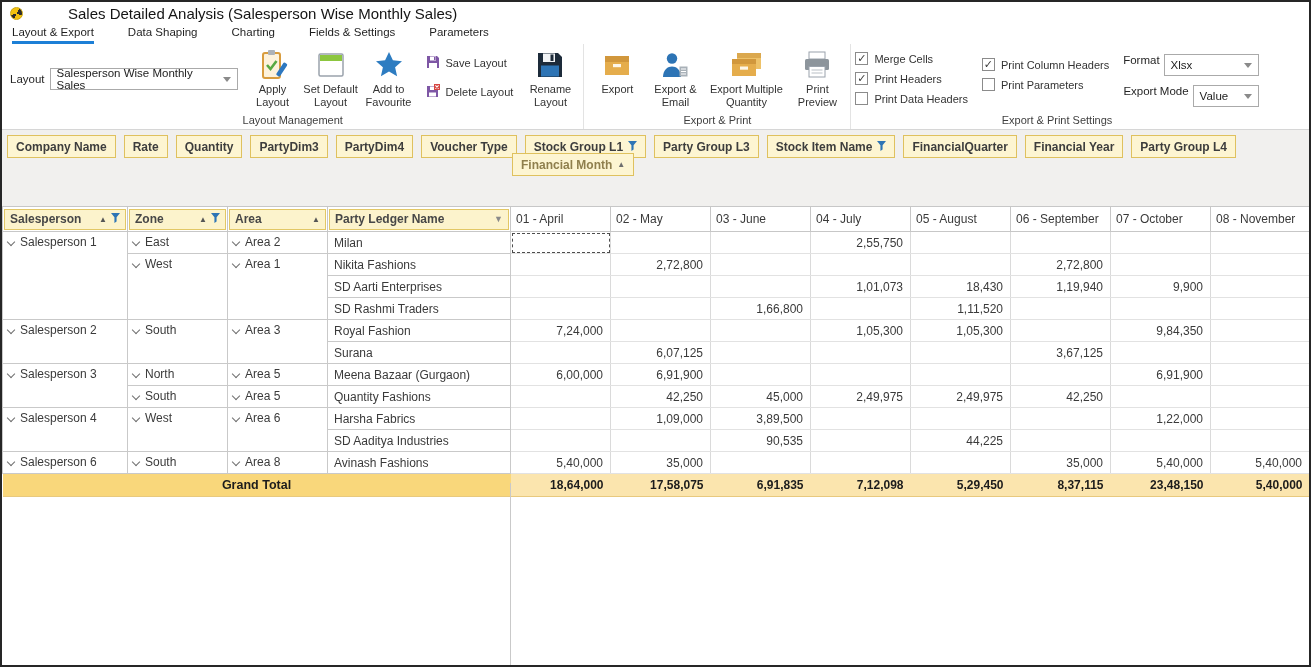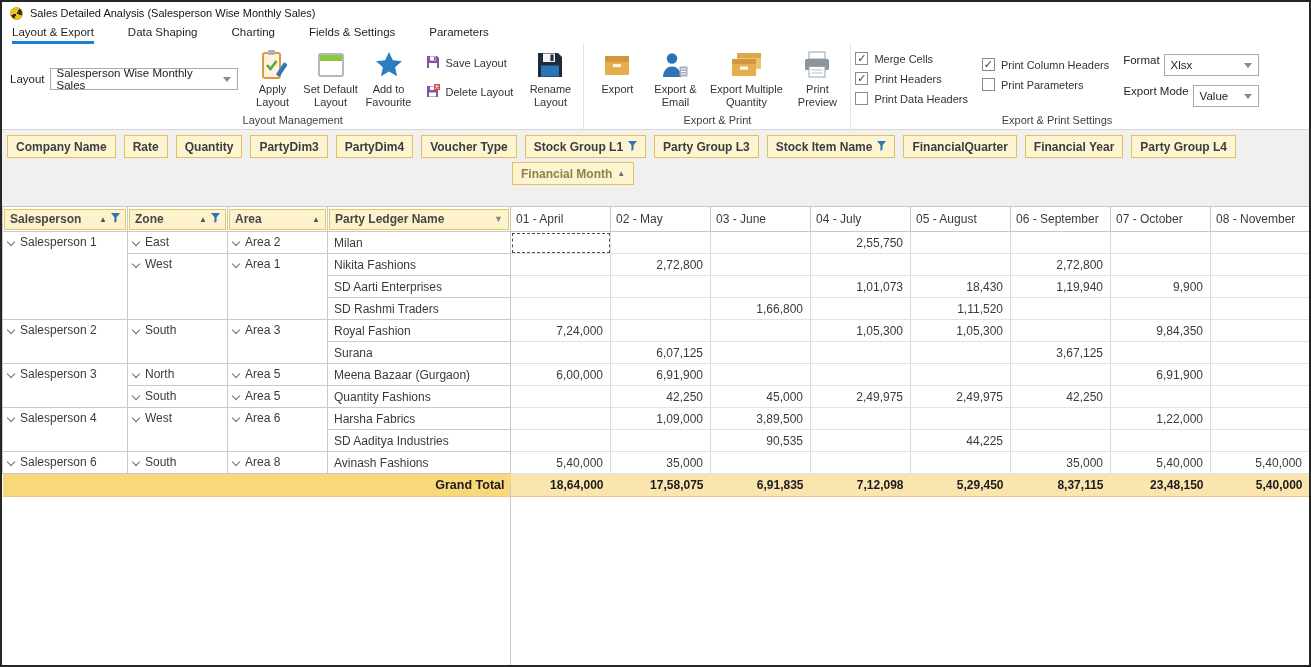--- a/index.html
+++ b/index.html
@@ -5,21 +5,21 @@
   * { margin:0; padding:0; box-sizing:border-box; }
   html,body { width:1311px; height:667px; }
   body { font-family:"Liberation Sans", sans-serif; background:#fff; }
   .window { width:1311px; height:667px; border:2px solid #262626; background:#fff; position:relative; overflow:hidden; }
 
   
   .titlebar { height:22px; display:flex; align-items:center; gap:7px; padding-left:8px; background:#fff; }
   .app-icon { width:13px; height:13px; border-radius:50%;
     background: conic-gradient(from 30deg,#2b2b2b 0 22%, #f3c20e 22% 48%, #2b2b2b 48% 62%, #f3c20e 62% 100%);
     border:1px solid #caa40c; }
-  .title-text { font-size:11px; color:#141414; }
+  .title-text { font-size:15px; color:#141414;margin-left:38px; }
 
   
   .tabbar { height:20px; display:flex; align-items:flex-end; padding-left:10px; background:#fff; }
   .tab { font-size:11.5px; color:#1f1f1f; margin-right:34px; padding-bottom:3px; border-bottom:3px solid transparent; cursor:default; }
   .tab.active { border-bottom-color:#1c7fd6; }
 
   
   .ribbon { height:86px; display:flex; background:#fff; border-bottom:1px solid #d6d6d6; }
   .rgroup { display:flex; flex-direction:column; border-right:1px solid #e3e3e3; padding:0 4px; }
   .rgroup:last-child { border-right:none; }
@@ -47,39 +47,39 @@
   .fmt-col { display:flex; flex-direction:column; gap:9px; padding-top:10px; }
   .fmt-row { display:flex; align-items:flex-start; justify-content:flex-end; gap:4px; }
   .combo-format { width:95px; }
   .combo-mode { width:66px; }
 
   
   .filter-area { height:76px; background:#f1f0ee; position:relative; padding:5px 0 0 5px; }
   .chips-row { display:flex; flex-wrap:nowrap; }
   .chip { display:inline-flex; align-items:center; gap:5px; background:#fdf5d2; border:1px solid #dfc15e; height:23px; padding:0 8px; margin-right:8px; font-size:12px; font-weight:bold; color:#3d3d3d; white-space:nowrap; cursor:default; }
   .chips-row2 { margin-top:5px; }
-  .column-chip { position:absolute; left:510px; top:32px; color:#8f7f4d; }
+  .column-chip { position:absolute; left:510px; top:23px; color:#8f7f4d; }
   .column-chip .sortasc { color:#6e6e6e; }
   .sortasc { font-size:8px; color:#555; }
   .sortdown { font-size:9px; color:#8a8a8a; }
 
   
   table.pivot { border-collapse:collapse; table-layout:fixed; width:1307px; }
   .pivot td, .pivot th { overflow:hidden; white-space:nowrap; }
   .hcell { background:#fff; border:1px solid #c7c7c7; height:25px; padding:1px; }
   .hchip { display:flex; align-items:center; justify-content:space-between; background:#fcf3cc; border:1px solid #e2c765; height:21px; padding:0 5px; font-size:12px; font-weight:bold; color:#474747; cursor:default; }
   .hchip .icons { display:flex; align-items:center; gap:4px; }
   .mhead { background:#fff; border:1px solid #c7c7c7; font-weight:normal; font-size:12px; color:#3a3a3a; text-align:left; padding:3px 5px; height:25px; cursor:default; }
   .rowcell { background:#fff; border:1px solid #c9c9c9; vertical-align:top; text-align:left; font-size:12px; color:#3a3a3a; padding:3px 4px; }
   .partycell { border:1px solid #c9c9c9; font-size:12px; color:#3a3a3a; text-align:left; padding:3px 6px; height:22px; }
   .vcell { border-right:1px solid #dadada; border-bottom:1px solid #e2e2e2; font-size:12px; color:#3a3a3a; text-align:right; padding:2px 7px; height:22px; cursor:default; }
   .vcell.focused { outline:1px dashed #4d4d4d; outline-offset:-2px; }
   .chev { display:inline-block; width:6px; height:6px; border-left:1.4px solid #6f6f6f; border-bottom:1.4px solid #6f6f6f; transform:rotate(-45deg); margin:0 6px 1px 1px; vertical-align:middle; }
   tr.gtrow td { border-top:1px solid #edbd5e; border-bottom:1px solid #e8c97e; font-weight:bold; color:#1c1c1c; height:23px; }
-  td.gtlabel { background:#f9d77b; font-size:12.5px; text-align:right; padding:3px 6px; }
+  td.gtlabel { background:#f9d77b; font-size:12.5px; text-align:center; padding:3px 6px; }
   td.gtval { background:#fbe5ae; font-size:12px; text-align:right; padding:2px 7px; }
   .pane-divider { position:absolute; left:508px; width:1px; background:#c9c9c9; }
 </style>
 </head>
 <body>
 
 <div class="window">
 
   <div class="titlebar">
     <span class="app-icon"></span>

